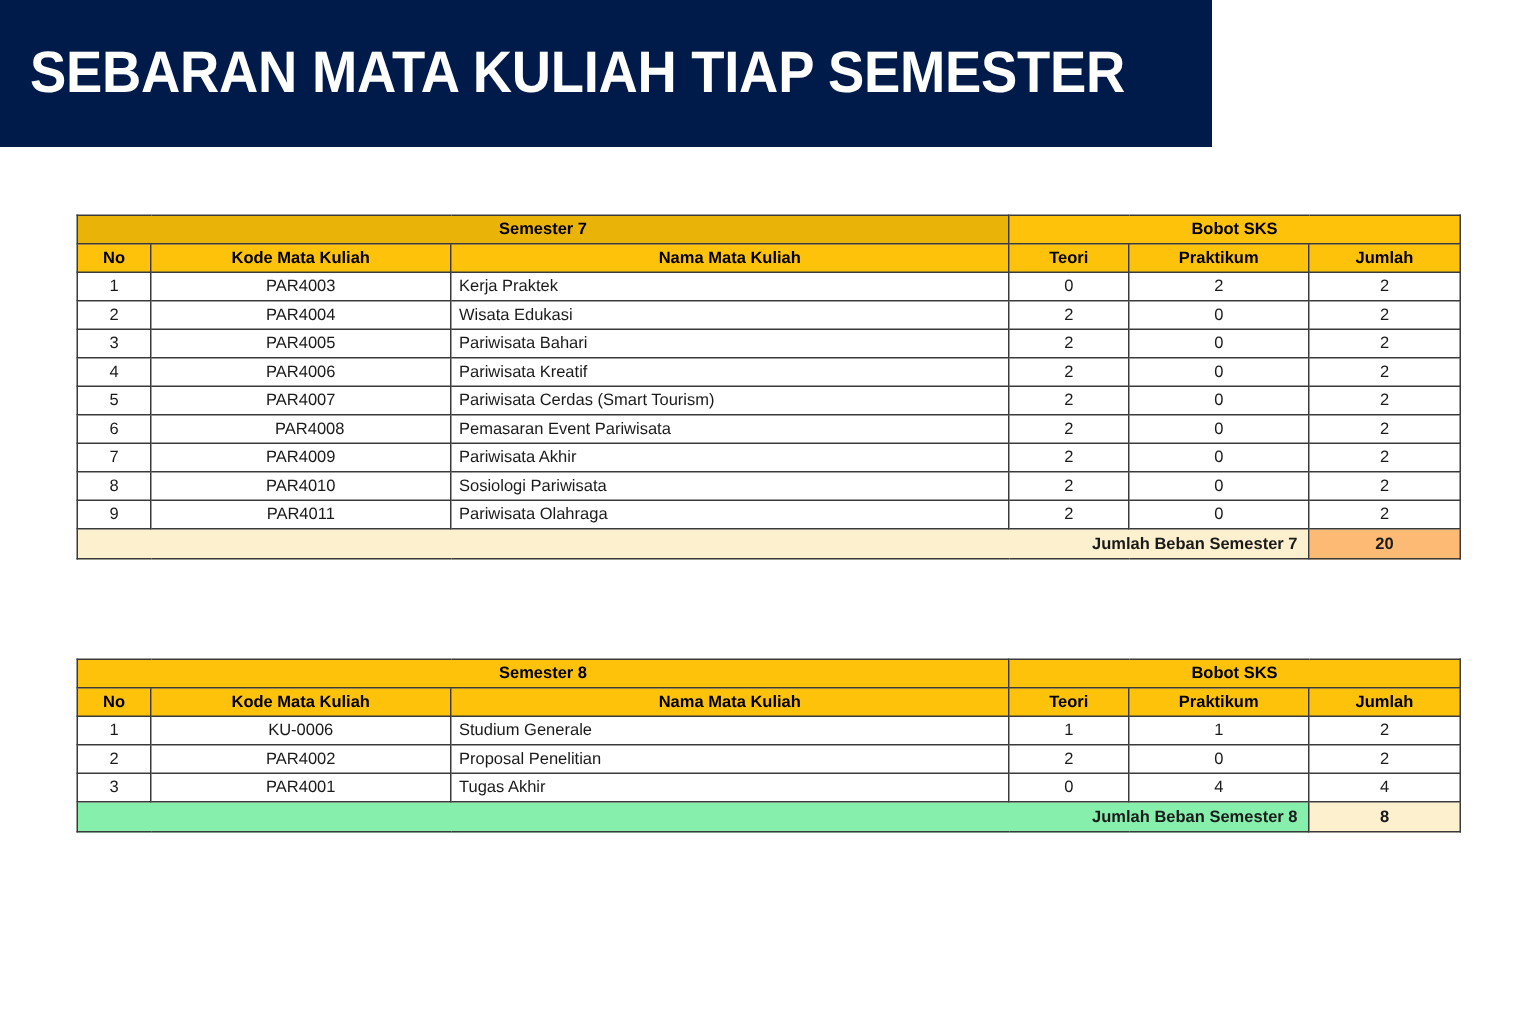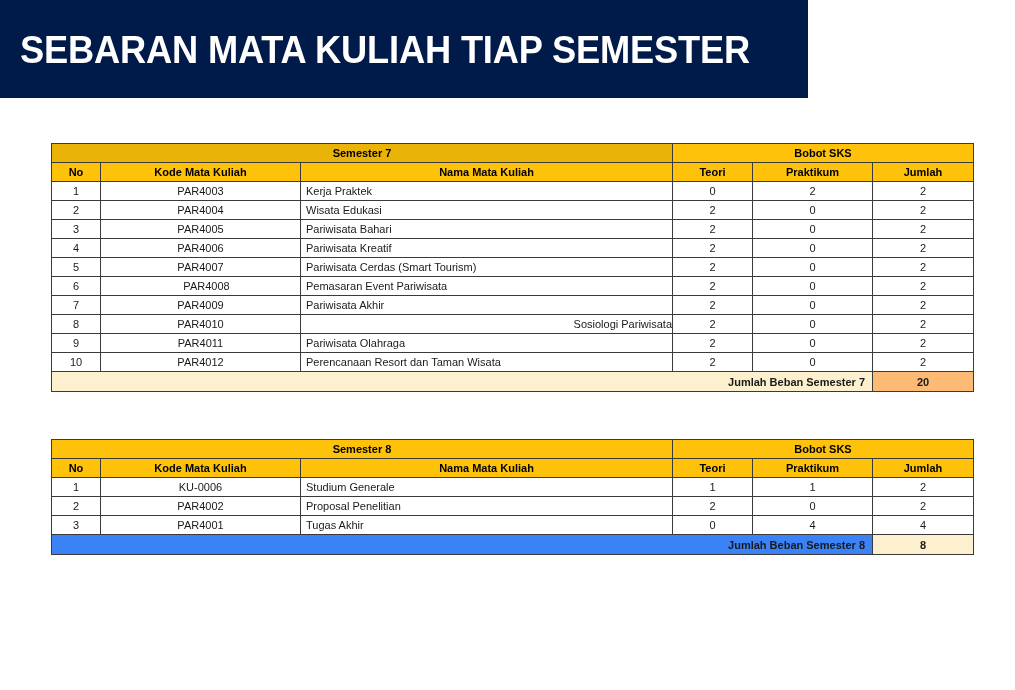--- a/index.html
+++ b/index.html
@@ -199,37 +199,29 @@
         <td class="cell-no" style="border-color: rgb(58, 58, 58);">7</td>
         <td class="cell-kode" style="border-color: rgb(58, 58, 58);">PAR4009</td>
         <td class="cell-nama" style="border-color: rgb(58, 58, 58);">Pariwisata Akhir</td>
         <td class="cell-num" style="border-color: rgb(58, 58, 58);">2</td>
         <td class="cell-num" style="border-color: rgb(58, 58, 58);">0</td>
         <td class="cell-num" style="border-color: rgb(58, 58, 58);">2</td>
       </tr>
       <tr class="data-row">
         <td class="cell-no" style="border-color: rgb(58, 58, 58);">8</td>
         <td class="cell-kode" style="border-color: rgb(58, 58, 58);">PAR4010</td>
-        <td class="cell-nama" style="border-color: rgb(58, 58, 58); text-align: right;">Sosiologi Pariwisata</td>
+        <td class="cell-nama" style="border-color: rgb(58, 58, 58);">Sosiologi Pariwisata</td>
         <td class="cell-num" style="border-color: rgb(58, 58, 58);">2</td>
         <td class="cell-num" style="border-color: rgb(58, 58, 58);">0</td>
         <td class="cell-num" style="border-color: rgb(58, 58, 58);">2</td>
       </tr>
       <tr class="data-row">
         <td class="cell-no" style="border-color: rgb(58, 58, 58);">9</td>
         <td class="cell-kode" style="border-color: rgb(58, 58, 58);">PAR4011</td>
         <td class="cell-nama" style="border-color: rgb(58, 58, 58);">Pariwisata Olahraga</td>
-        <td class="cell-num" style="border-color: rgb(58, 58, 58);">2</td>
-        <td class="cell-num" style="border-color: rgb(58, 58, 58);">0</td>
-        <td class="cell-num" style="border-color: rgb(58, 58, 58);">2</td>
-      </tr>
-      <tr class="data-row">
-        <td class="cell-no" style="border-color: rgb(58, 58, 58);">10</td>
-        <td class="cell-kode" style="border-color: rgb(58, 58, 58);">PAR4012</td>
-        <td class="cell-nama" style="border-color: rgb(58, 58, 58);">Perencanaan Resort dan Taman Wisata</td>
         <td class="cell-num" style="border-color: rgb(58, 58, 58);">2</td>
         <td class="cell-num" style="border-color: rgb(58, 58, 58);">0</td>
         <td class="cell-num" style="border-color: rgb(58, 58, 58);">2</td>
       </tr>
     </tbody>
   <tfoot>
     <tr class="total-row">
       <td class="total-label" colspan="5" style="background: rgb(253, 240, 206); border-color: rgb(58, 58, 58);">Jumlah Beban Semester 7</td>
       <td class="total-value" style="background: #fdba74; border-color: rgb(58, 58, 58);">20</td>
     </tr>
@@ -280,17 +272,17 @@
         <td class="cell-no" style="border-color: rgb(58, 58, 58);">3</td>
         <td class="cell-kode" style="border-color: rgb(58, 58, 58);">PAR4001</td>
         <td class="cell-nama" style="border-color: rgb(58, 58, 58);">Tugas Akhir</td>
         <td class="cell-num" style="border-color: rgb(58, 58, 58);">0</td>
         <td class="cell-num" style="border-color: rgb(58, 58, 58);">4</td>
         <td class="cell-num" style="border-color: rgb(58, 58, 58);">4</td>
       </tr>
     </tbody>
   <tfoot>
     <tr class="total-row">
-      <td class="total-label" colspan="5" style="background: #3b82f6; border-color: rgb(58, 58, 58); margin-top: 36px;">Jumlah Beban Semester 8</td>
+      <td class="total-label" colspan="5" style="background: #86efac; border-color: rgb(58, 58, 58); margin-top: 36px;">Jumlah Beban Semester 8</td>
       <td class="total-value" style="background: rgb(253, 240, 206); border-color: rgb(58, 58, 58);">8</td>
     </tr>
   </tfoot>
 </table>
 
 </body></html>

